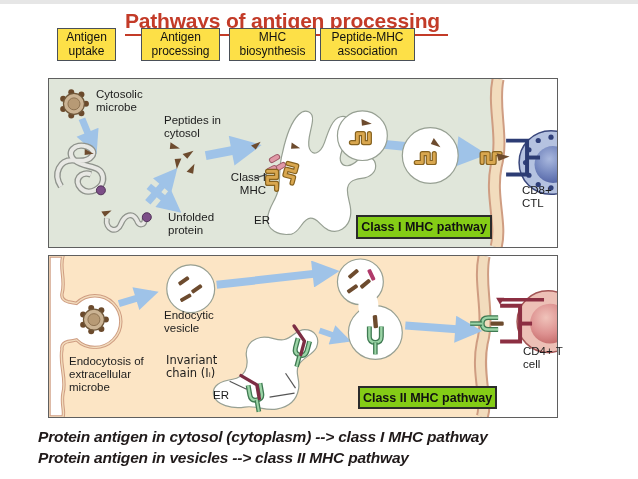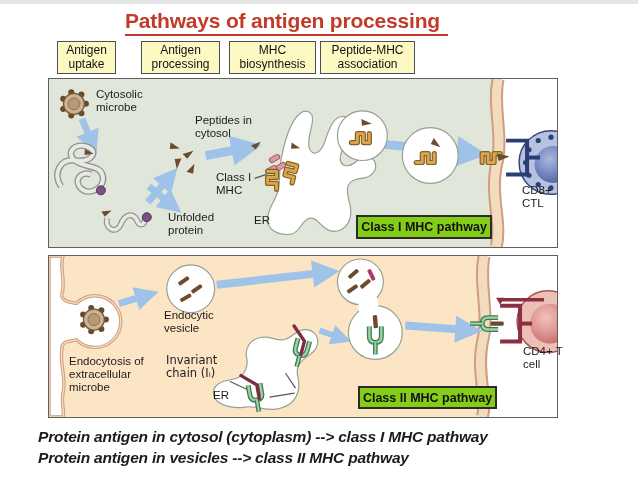--- a/index.html
+++ b/index.html
@@ -1,21 +1,21 @@
 <!DOCTYPE html>
 <html><head>
 <meta charset="utf-8">
 <style>
   html,body{margin:0;padding:0;background:#ffffff;}
   .slide{position:relative;width:638px;height:479px;background:#ffffff;overflow:hidden;
          font-family:"Liberation Sans",sans-serif;}
   .topbar{position:absolute;left:0;top:0;width:638px;height:4px;background:#e6e6e6;}
   .title{position:absolute;left:125px;top:9px;font-size:21px;font-weight:bold;color:#c33b28;
          border-bottom:2.5px solid #c33b28;padding:0 8px 1px 0;letter-spacing:-0.2px;white-space:nowrap;}
-  .step{position:absolute;top:41px;height:33px;background:#fef9c3;border:1.6px solid #4a5058;
+  .step{position:absolute;top:28px;height:33px;background:#fde047;border:1.6px solid #4a5058;
         box-sizing:border-box;display:flex;align-items:center;justify-content:center;text-align:center;
         font-size:12px;line-height:1.12;color:#111;}
   .panel{position:absolute;left:48px;width:510px;border:1.5px solid #5f5f5f;box-sizing:border-box;}
   .panel svg{display:block;width:100%;height:100%;}
   #panel1{top:78px;height:170px;}
   #panel2{top:255px;height:163px;}
   .lbl{position:absolute;font-size:11.5px;line-height:1.13;color:#1c1c1c;z-index:5;}
   .pbox{position:absolute;background:#84cc16;border:2px solid #2b2b2b;box-sizing:border-box;
         display:flex;align-items:center;justify-content:center;font-size:12.5px;font-weight:bold;
         color:#111;z-index:6;white-space:nowrap;}
@@ -230,23 +230,23 @@
       </g>
       <g>
         <line x1="424" y1="68" x2="434" y2="68" stroke="#3f7a52" stroke-width="3"></line>
         <use href="#mhc2G" transform="translate(441,68) rotate(90)"></use>
         <use href="#rodG" transform="translate(449,68) scale(1.1)"></use>
       </g>
     </svg>
   </div>
 
   <div class="lbl" style="left:96px;top:88px;width:66px;">Cytosolic microbe</div>
-  <div class="lbl" style="left:164px;top:114px;width:66px;margin-left:31px;">Peptides in cytosol</div>
+  <div class="lbl" style="left:164px;top:114px;width:66px;">Peptides in cytosol</div>
   <div class="lbl" style="left:168px;top:211px;width:66px;">Unfolded protein</div>
-  <div class="lbl" style="left:216px;top:171px;width:50px;">Class I MHC</div>
+  <div class="lbl" style="left:216px;top:171px;width:50px;text-align:right;">Class I MHC</div>
   <div class="lbl" style="left:254px;top:214px;width:24px;">ER</div>
   <div class="lbl" style="left:522px;top:184px;width:40px;">CD8+ CTL</div>
   <div class="pbox" style="left:356px;top:215px;width:136px;height:24px;">Class I MHC pathway</div>
 
   <div class="lbl" style="left:69px;top:355px;width:90px;">Endocytosis of extracellular microbe</div>
   <div class="lbl" style="left:164px;top:309px;width:66px;">Endocytic vesicle</div>
   <div class="lbl sub" style="left:166px;top:354px;width:74px;">Invariant chain (Iᵢ)</div>
   <div class="lbl" style="left:213px;top:389px;width:24px;">ER</div>
   <div class="lbl" style="left:523px;top:345px;width:44px;">CD4+ T cell</div>
   <div class="pbox" style="left:358px;top:386px;width:139px;height:23px;">Class II MHC pathway</div>

